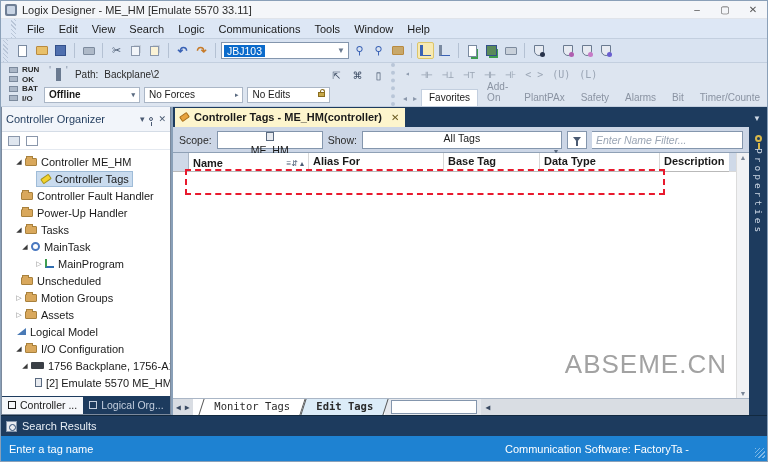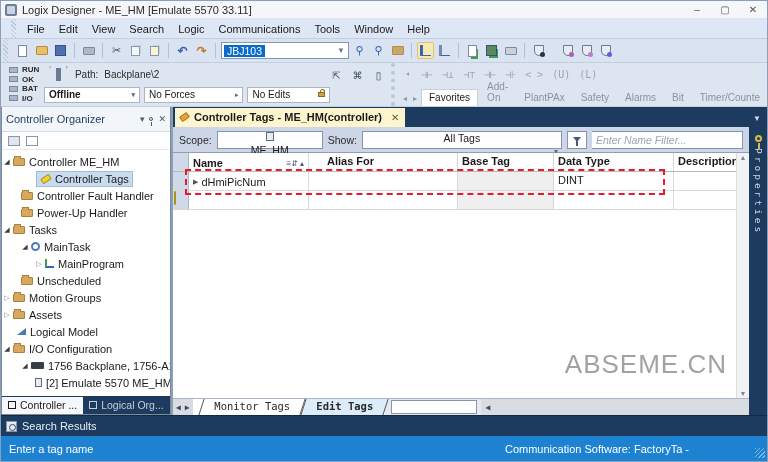--- a/index.html
+++ b/index.html
@@ -85,21 +85,21 @@
   .pin::after { content:""; position:absolute; left:1px; top:4px; width:1px; height:4px; background:#4a5a72; }
   .lp-toolbar { height:18px; display:flex; align-items:center; gap:6px; padding-left:6px; border-bottom:1px solid #e4e9f0; }
   .lpt-ico { width:12px; height:10px; border:1px solid #8a97ab; background:#dfe6ef; }
   .tree { flex:1; overflow:hidden; padding-top:3px; }
   .titem { display:flex; align-items:center; height:17px; white-space:nowrap; }
   .titem .exp { width:10px; text-align:center; font-size:7px; color:#3a3a3a; flex:none; }
   .titem .exp.closed { color:#7a7a7a; }
   .ticon { margin:0 4px 0 1px; flex:none; }
   .tlabel { font-size:11px; }
   .titem.selected .selwrap { background:#c9dbee; border:1px solid #9fbcd8; padding:0 3px; display:flex; align-items:center; height:16px;margin-left:16px; }
-  .lvl0 { padding-left:0; } .lvl1 { padding-left:18px; } .lvl2 { padding-left:32px; }
+  .lvl0 { padding-left:12px; } .lvl1 { padding-left:18px; } .lvl2 { padding-left:32px; }
   .ic-folder2 { width:12px; height:8px; background:#d9a85c; border:1px solid #a8813d; border-radius:1px; position:relative; }
   .ic-folder2::before { content:""; position:absolute; top:-3px; left:0; width:5px; height:2px; background:#d9a85c; border:1px solid #a8813d; border-bottom:none; }
   .ic-tag { width:10px; height:6px; background:#f2d22e; border:1px solid #a89417; transform:rotate(-35deg); border-radius:1px; }
   .ic-task { width:9px; height:9px; border:2px solid #4a78c0; border-radius:50%; }
   .ic-prog { width:9px; height:9px; border-left:2px solid #3f9e4f; border-bottom:2px solid #2f6db0; }
   .ic-model { width:0; height:0; border-left:9px solid transparent; border-bottom:7px solid #4a7ab5; }
   .ic-module { width:13px; height:7px; background:#3a3f46; border-radius:1px; }
   .ic-card { width:7px; height:9px; background:#e8ebf0; border:1px solid #5a6a80; }
   .lp-tabs { height:18px; background:#1d3b5e; display:flex; align-items:flex-end; flex:none; }
   .lptab { display:flex; align-items:center; gap:4px; padding:2px 6px 3px 6px; font-size:10.5px; color:#c3cede; }
@@ -128,27 +128,27 @@
   .scombo .caret { margin-left:auto; color:#5a6a80; font-size:8px; }
   .ctrlico { width:8px; height:9px; border:1px solid #5a6a80; background:#e8ebf0; flex:none; }
   .filterico { width:20px; height:18px; background:#fff; border:1px solid #8496ad; display:flex; align-items:center; justify-content:center; flex:none; }
   .funnel { width:0; height:0; border-left:4px solid transparent; border-right:4px solid transparent; border-top:5px solid #4a5a72; position:relative; }
   .funnel::after { content:""; position:absolute; left:-1px; top:-1px; width:2px; height:5px; background:#4a5a72; }
   .filterinput { flex:1; height:18px; border:1px solid #8496ad; border-left:none; background:#fff; font-style:italic; color:#9aa5b4; font-size:10.5px; padding:0 4px; font-family:"Liberation Sans",sans-serif; }
   .filterinput::placeholder { color:#9aa5b4; font-style:italic; }
 
   
   .tablearea { flex:1; background:#fff; position:relative; overflow:hidden; }
-  .tgrid { display:flex; flex-direction:column; }
+  .tgrid { display:flex; flex-direction:row; }
   .trow { display:flex; height:19px; border-bottom:1px solid #d8d8d8; }
   .trow.header { font-weight:bold; border-bottom:1px solid #b9b9b9; }
   .tcell { border-right:1px solid #d8d8d8; padding:2px 4px 0 4px; font-size:11px; overflow:hidden; white-space:nowrap; }
   .c-rowhdr { width:16px; background:#cfd9e8; border-right:1px solid #aab6c6; padding:1px 1px; flex:none; }
   .c-name { width:120px; flex:none; display:flex; align-items:center; gap:3px; }
-  .c-alias { width:135px; flex:none;margin-left:14px; }
+  .c-alias { width:135px; flex:none; }
   .c-base { width:96px; flex:none; }
   .c-data { width:120px; flex:none; }
   .c-desc { flex:1; border-right:none; }
   .gray { background:#efefef; }
   .sorticons { margin-left:auto; font-size:8px; color:#4a5a72; font-weight:normal; display:flex; gap:2px; align-items:center; }
   .rowexp { color:#555; font-size:7px; }
   .newtagico { width:9px; height:6px; background:#f2d22e; border:1px solid #a89417; transform:rotate(-35deg); border-radius:1px; margin:5px auto 0 auto; }
   .reddash { position:absolute; left:12px; top:16px; width:480px; height:26px; border:2px dashed #e8192d; pointer-events:none; }
   .watermark { position:absolute; right:22px; bottom:18px; font-size:26px; color:#a2a2a2; letter-spacing:1px; }
   .vscroll { position:absolute; right:0; top:0; bottom:0; width:13px; background:#f1f2f4; border-left:1px solid #dcdcdc; display:flex; flex-direction:column; justify-content:space-between; align-items:center; padding:1px 0; }

